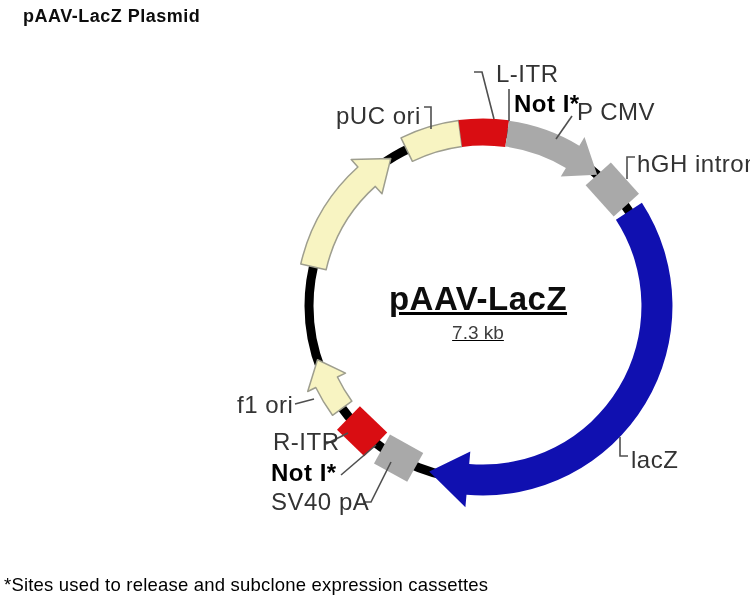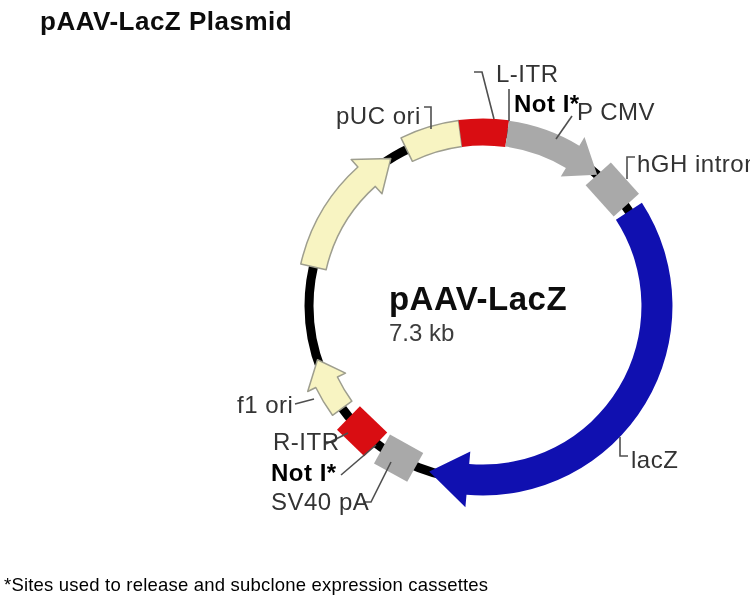--- a/index.html
+++ b/index.html
@@ -1,30 +1,30 @@
 <!DOCTYPE html>
 <html><head>
 <meta charset="utf-8">
 <style>
   html,body{margin:0;padding:0;}
   body{
     width:750px;height:601px;position:relative;background:#ffffff;overflow:hidden;
     font-family:"Liberation Sans","DejaVu Sans",sans-serif;
   }
   #page-title{
-    position:absolute;left:40px;top:6px;
-    font-size:26px;font-weight:bold;color:#0d0d0d;letter-spacing:0.5px;
+    position:absolute;left:23px;top:6px;
+    font-size:18px;font-weight:bold;color:#0d0d0d;letter-spacing:0.5px;
   }
   #diagram{position:absolute;left:0;top:0;}
   #center-text{
     position:absolute;left:478px;top:281px;transform:translateX(-50%);
-    white-space:nowrap;
+    text-align:center;white-space:nowrap;text-decoration:underline;
   }
   #center-name{font-size:33px;font-weight:bold;color:#0d0d0d;line-height:36px;letter-spacing:0.5px;}
-  #center-size{font-size:24px;color:#3d3d3d;line-height:32px;}
+  #center-size{font-size:19px;color:#3d3d3d;line-height:32px;}
   #footnote{
     position:absolute;left:4px;top:574px;
     font-size:18.5px;color:#000000;letter-spacing:0.2px;
   }
 </style>
 </head>
 <body>
 
 <div id="page-title">pAAV-LacZ Plasmid</div>
 

